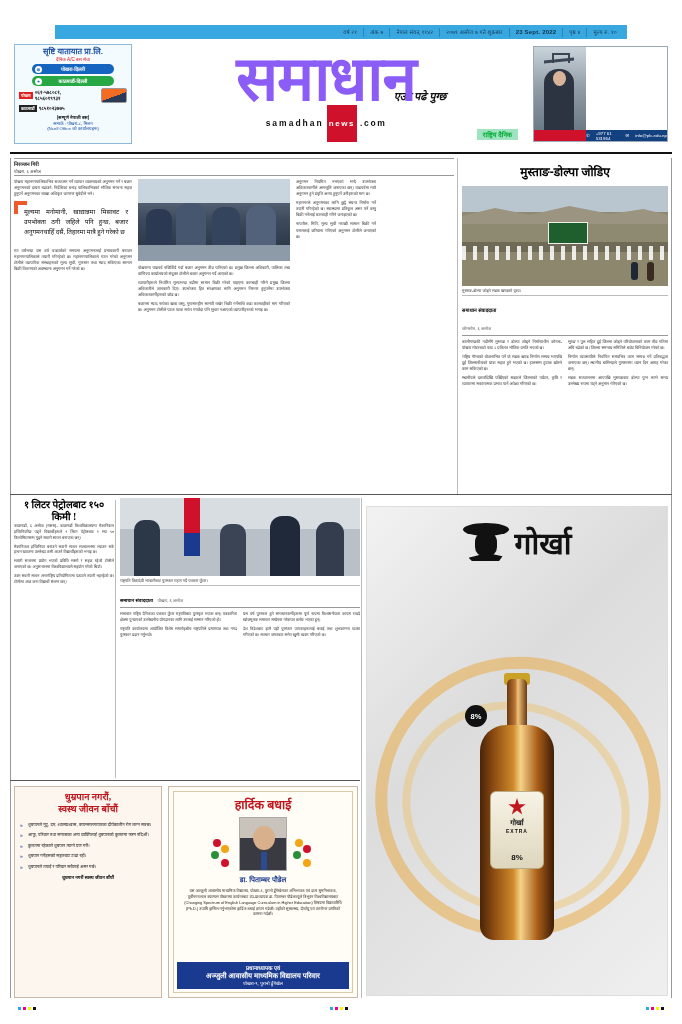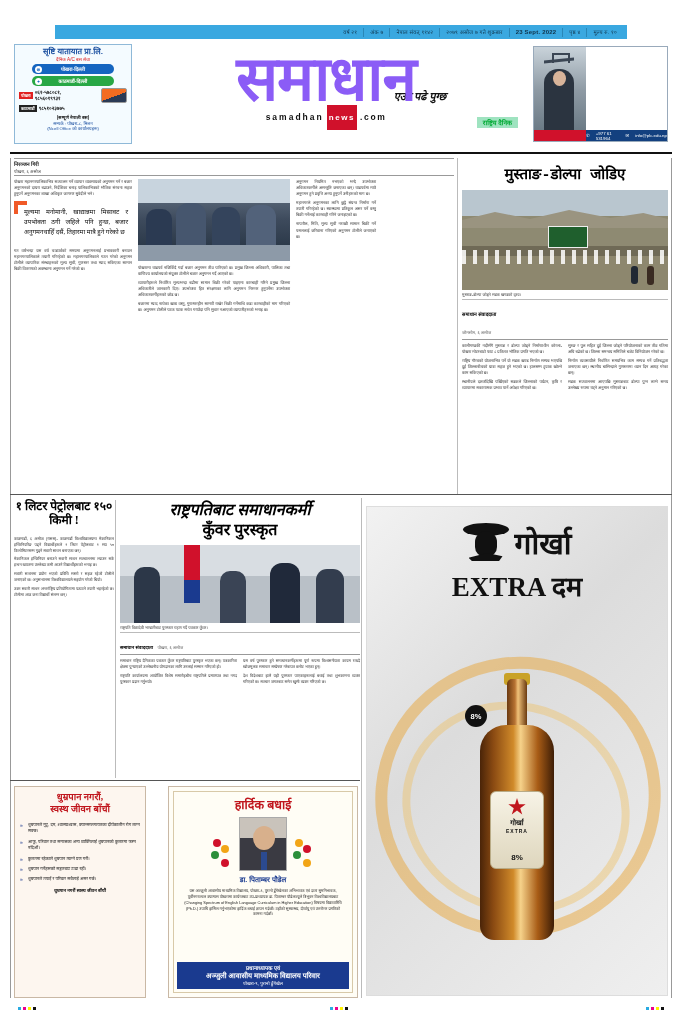--- a/index.html
+++ b/index.html
@@ -56,21 +56,21 @@
   .logoWrap { position:absolute; left:146px; top:8px; width:360px; text-align:center;}
   .logoWrap .bigname {
     font-family:"Liberation Serif", serif; font-weight:bold; font-size:62px;
     color:#8b5cf6; line-height:.95; letter-spacing:-1px;
     -webkit-text-stroke:0px;
   }
   .logoWrap .urlline {
     display:flex; align-items:center; justify-content:center; gap:3px; margin-top:-4px;
   }
   .logoWrap .urlline .u1 { font-size:8.5px; letter-spacing:2px; font-weight:bold; color:#111; }
-  .logoWrap .urlline .unews { background:#d0112b; color:#fff; font-size:8px; font-weight:bold; letter-spacing:1.6px; padding:8px 2px;}
+  .logoWrap .urlline .unews { background:#d0112b; color:#fff; font-size:8px; font-weight:bold; letter-spacing:1.6px; padding:14px 2px;}
   .logoWrap .urlline .u2 { font-size:8.5px; letter-spacing:1.6px; font-weight:bold; color:#111;}
   .logoWrap .greenTag {
     position:absolute; right:-12px; bottom:2px; background:#9fe3c0; color:#0a3; font-size:6.5px;
     font-weight:bold; padding:1px 6px;
   }
   .slogan {
     position:absolute; left:330px; top:46px; width:180px; text-align:center;
     font-family:"Liberation Serif", serif; font-style:italic; font-weight:bold;
     font-size:11px; color:#111;
   }
@@ -144,21 +144,21 @@
   }
   .quotebox .bracket{
     position:absolute; left:0; top:0; width:13px; height:13px;
     border-left:4px solid #f05a28; border-top:4px solid #f05a28;
   }
   .quotebox .qtext{ padding-left:6px; }
 
   
   .rtop { position:absolute; left:462px; top:158px; width:206px; }
   .rtop h2 {
-    font-family:Liberation Mono, monospace; font-weight:bold; font-size:15px;
+    font-family:Liberation Sans, sans-serif; font-weight:bold; font-size:12px;
     text-align:center; padding:5px 0 6px; color:#000;
   }
   .rtop .photo {
     width:206px; height:100px; position:relative; overflow:hidden;
     background:linear-gradient(180deg,#b9c6cf 0 26%, #8e8a72 26% 56%, #6f6a56 56% 100%);
   }
   .rtop .photo .ridge{position:absolute;left:0;top:18px;width:206px;height:20px;background:#9a9480;
     clip-path:polygon(0 60%,16% 20%,33% 55%,52% 10%,72% 50%,88% 25%,100% 55%,100% 100%,0 100%);}
   .rtop .photo .road{position:absolute;left:0;bottom:0;width:206px;height:34px;background:#8d876e;}
   .rtop .photo .fence{position:absolute;left:0;bottom:26px;width:206px;height:14px;
@@ -170,22 +170,22 @@
   .rtop .byl { border-bottom:1px solid #999; padding:2px 0 1px; }
   .rtop .byl .nm{font-size:5px;font-weight:bold;}
   .rtop .byl .pl{font-size:4.2px;color:#555;}
   .rtop .cols { display:flex; gap:6px; margin-top:3px; }
   .rtop .cols .c { width:100px; font-size:4px; line-height:1.5; text-align:justify; color:#2a2a2a; }
   .rtop .cols .c p { margin-bottom:3px; }
 
   
   .mid { position:absolute; left:14px; top:498px; width:346px; }
   .mid .s1 { width:100px; float:left; }
-  .mid .s1 h3 { font-family:"Liberation Serif",serif; font-size:12px; text-align:center;
-     font-weight:bold; line-height:1.2; padding:1px 0 8px; border-bottom:0;}
+  .mid .s1 h3 { font-family:"Liberation Serif",serif; font-size:10px; text-align:center;
+     font-weight:bold; line-height:1.2; padding:1px 0 0; border-bottom:0;}
   .mid .s1 .txt { font-size:3.9px; line-height:1.5; text-align:justify; color:#2a2a2a;}
   .mid .s1 .txt p{margin-bottom:3px;}
   .mid .s2 { margin-left:106px; width:240px; }
   .mid .s2 h3 {
     font-family:"Liberation Serif",serif; font-size:16px; font-weight:bold;
     text-align:center; line-height:1.25; padding:2px 0 5px;
   }
   .mid .s2 h3 em { font-style:italic; }
   .mid .s2 .photo {
     width:240px;height:78px;position:relative;overflow:hidden;
@@ -247,21 +247,21 @@
   .gorkha .splash2{position:absolute;left:34px;top:196px;width:230px;height:210px;border-radius:50%;
     border:8px solid rgba(240,190,90,.40);transform:rotate(22deg);}
   .gorkha .tagline{
     position:absolute;left:0;bottom:0;width:100%;height:34px;background:#000;color:#fff;
     display:flex;align-items:center;justify-content:center;
     font-family:"Liberation Serif",serif;font-weight:bold;font-size:13.5px;letter-spacing:.5px;
   }
 
   
   .smokead {
-    position:absolute; left:14px; top:786px; width:132px; height:212px;
+    position:absolute; left:14px; top:786px; width:148px; height:212px;
     background:#fdf6ef; border:1px solid #c9b8a5; padding:5px 5px;
   }
   .smokead h4{ text-align:center;font-family:"Liberation Serif",serif;font-weight:bold;
     font-size:9.5px;color:#c0161d;line-height:1.25; }
   .smokead ul{ list-style:none; margin-top:6px; }
   .smokead li{ font-size:4.3px; line-height:1.5; color:#222; margin-bottom:4px; padding-left:8px; position:relative;}
   .smokead li:before{ content:"»"; position:absolute; left:0; top:0; color:#1a3a8f; font-size:5px;}
   .smokead .closing{ text-align:center;font-size:4.6px;font-weight:bold;color:#111;margin-top:4px;}
   .smokead .govrow{ display:flex;align-items:center;justify-content:center;gap:5px;margin-top:5px;}
   .smokead .emblem{width:24px;height:26px;position:relative;}
@@ -456,24 +456,20 @@
     <div class="s1">
       <h3>१ लिटर पेट्रोलबाट १५० किमी !</h3>
       <div class="txt">
         <p>काठमाडौं, ६ असोज (रासस)- काठमाडौं विश्वविद्यालयमा मेकानिकल इन्जिनियरिङ पढ्ने विद्यार्थीहरूले १ लिटर पेट्रोलबाट १ सय ५० किलोमिटरसम्म गुड्ने सवारी साधन बनाएका छन्।</p>
         <p>मेकानिकल इन्जिनियर बनाउने सवारी साधन सञ्चालनमा ल्याउन सके इन्धन खपतमा उल्लेख्य कमी आउने विद्यार्थीहरूको भनाइ छ।</p>
         <p>सवारी साधनमा प्रयोग भएको प्रविधि सस्तो र सहज रहेको टोलीले जनाएको छ। अनुसन्धानमा विश्वविद्यालयले सहयोग गरेको थियो।</p>
         <p>उक्त सवारी साधन अन्तर्राष्ट्रिय प्रतियोगितामा पठाउने तयारी भइरहेको छ। टोलीमा आठ जना विद्यार्थी संलग्न छन्।</p>
       </div>
     </div>
     <div class="s2">
-      <h3>
-        <em>राष्ट्रपतिबाट समाधानकर्मी</em><br>
-        <span>कुँवर पुरस्कृत</span>
-      </h3>
       <div class="photo">
         <span class="flag"></span>
         <span class="p1"></span>
         <span class="p2"></span>
         <span class="p3"></span>
         <span class="p4"></span>
       </div>
       <div class="cap">राष्ट्रपति विद्यादेवी भण्डारीबाट पुरस्कार ग्रहण गर्दै पत्रकार कुँवर।</div>
       <div class="byl">
         <span class="nm">समाधान संवाददाता</span>
@@ -495,24 +491,20 @@
   <div class="gorkha">
     <div class="splash"></div>
     <div class="splash2"></div>
     <div class="logorow">
       <span class="ghost">
         <span class="hat"></span>
         <span class="face"></span>
         <span class="khuk"></span>
       </span>
       <span class="gname">गोर्खा</span>
-    </div>
-    <div class="l2">
-      <span>EXTRA</span>
-      <span>दम</span>
     </div>
     <div class="pctbadge">8%</div>
     <div class="bottle">
       <span class="cap2"></span>
       <span class="neck"></span>
       <span class="body"></span>
       <span class="label">
         <span class="star2"></span>
         <span class="bn">गोर्खा</span>
         <span class="bx">EXTRA</span>

